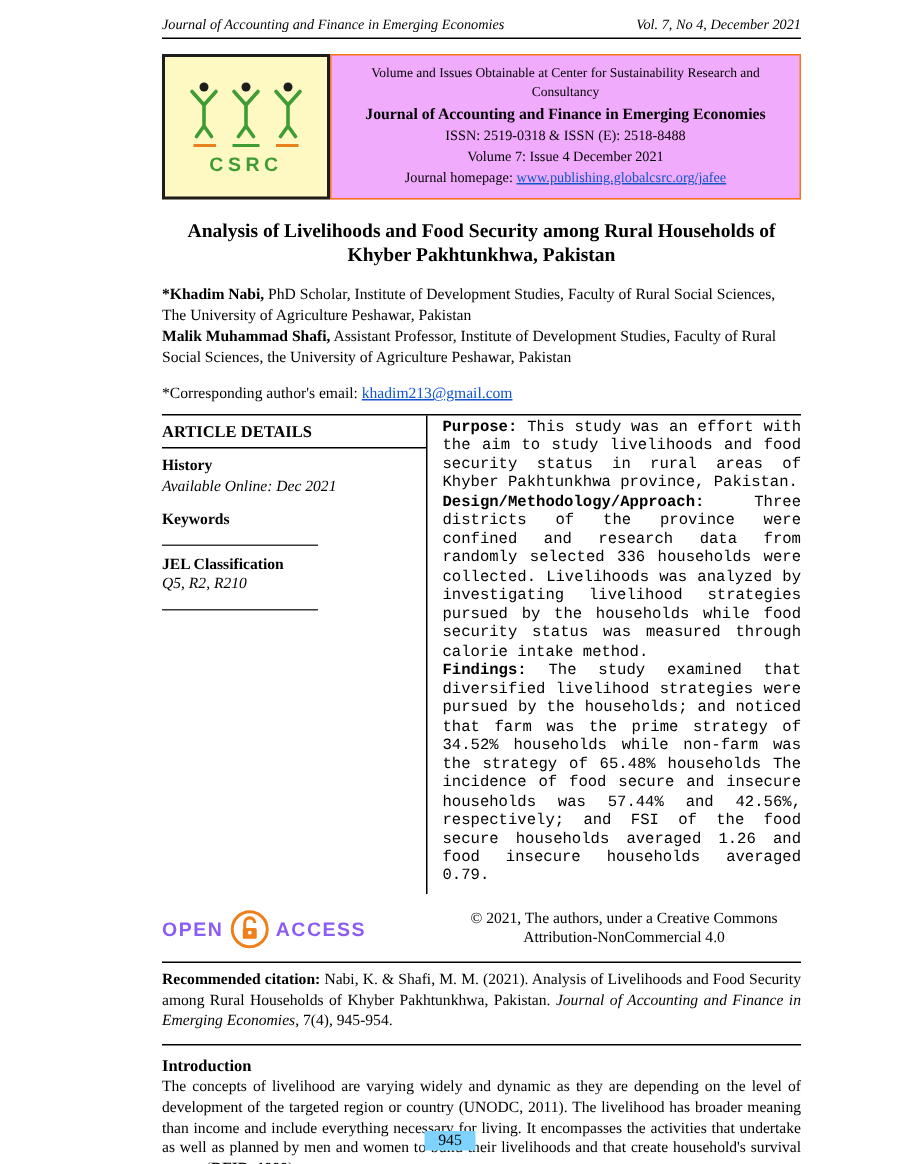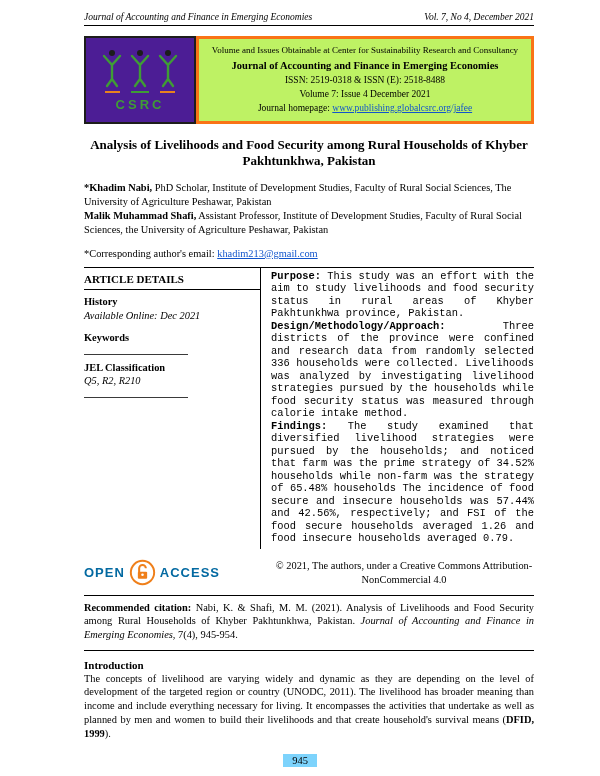--- a/index.html
+++ b/index.html
@@ -1,34 +1,34 @@
 <!DOCTYPE html>
 <html><head>
 <meta charset="utf-8">
 <style>
   * { box-sizing: border-box; }
   html, body { margin: 0; padding: 0; background: #ededed; }
   .page {
     width: 600px; height: 776px; margin: 0 auto; background: #ffffff;
     font-family: "Liberation Serif", serif; color: #000;
-    padding: 12px 66px 0 84px; position: relative; overflow: hidden;
+    padding: 12px 66px 0 108px; position: relative; overflow: hidden;
     box-shadow: 0 0 4px rgba(0,0,0,.25);
   }
 
   
   .running-head { display: flex; justify-content: space-between; font-style: italic;
     font-size: 9.5px; border-bottom: 1px solid #000; padding-bottom: 3px; }
 
   
   .masthead { display: flex; margin-top: 10px; align-items: stretch; }
-  .logo-box { width: 112px; border: 2px solid #1d1d1b; background: #4c1d95;
+  .logo-box { width: 112px; border: 2px solid #1d1d1b; background: #fef9c3;
     display: flex; flex-direction: column; align-items: center; justify-content: center; padding: 3px 0 2px; }
   .logo-csrc { font-family: "Liberation Sans", sans-serif; font-weight: bold;
     color: #3f9c35; font-size: 13px; letter-spacing: 3px; margin-top: 1px; }
-  .masthead-info { flex: 1; background: #bef264; border: 3px solid #f97316;
+  .masthead-info { flex: 1; background: #f0abfc; border: 1px solid #f97316;
     text-align: center; padding: 5px 8px 5px; line-height: 1.45; }
   .mi-avail { font-size: 9px; }
   .mi-title { font-weight: bold; font-size: 10.5px; margin: 1px 0; }
   .mi-line { font-size: 9.5px; }
   .link { color: #1155cc; text-decoration: underline; cursor: pointer; }
 
   
   .title { text-align: center; font-weight: bold; font-size: 13px; line-height: 1.25; margin: 13px 0 0; }
   .authors { margin-top: 12px; font-size: 10.4px; line-height: 1.34; }
   .authors .name { font-weight: bold; }
@@ -46,21 +46,21 @@
   .mini-rule { width: 104px; border-top: 1px solid #3a3a3a; margin: 9px 0 6px; }
   .col-right { flex: 1; border-left: 1px solid #000; padding: 2px 0 5px 10px;
     font-size: 10.4px; line-height: 1.2; text-align: justify; font-family: Liberation Mono, monospace; }
   .abs { margin: 0; }
   .abs b { font-weight: bold; }
 
   
   .license-row { display: flex; align-items: center; margin-top: 10px; }
   .oa-logo { display: flex; align-items: center; gap: 4px; width: 176px; flex-shrink: 0; }
   .oa-word { font-family: "Liberation Sans", sans-serif; font-weight: bold;
-    color: #0369a1; font-size: 13px; letter-spacing: 1px; }
+    color: #8b5cf6; font-size: 13px; letter-spacing: 1px; }
   .copyright { flex: 1; text-align: center; font-size: 10.4px; line-height: 1.3; padding-left: 14px; }
 
   
   .rule { border: none; border-top: 1px solid #000; margin: 8px 0 5px; }
   .citation { margin: 0; font-size: 10.4px; line-height: 1.32; text-align: justify; }
   .citation b { font-weight: bold; }
   .intro-head { font-size: 11px; font-weight: bold; margin: 8px 0 1px; }
   .body-text { margin: 1px 0 0; font-size: 10.4px; line-height: 1.32; text-align: justify; }
 
   

